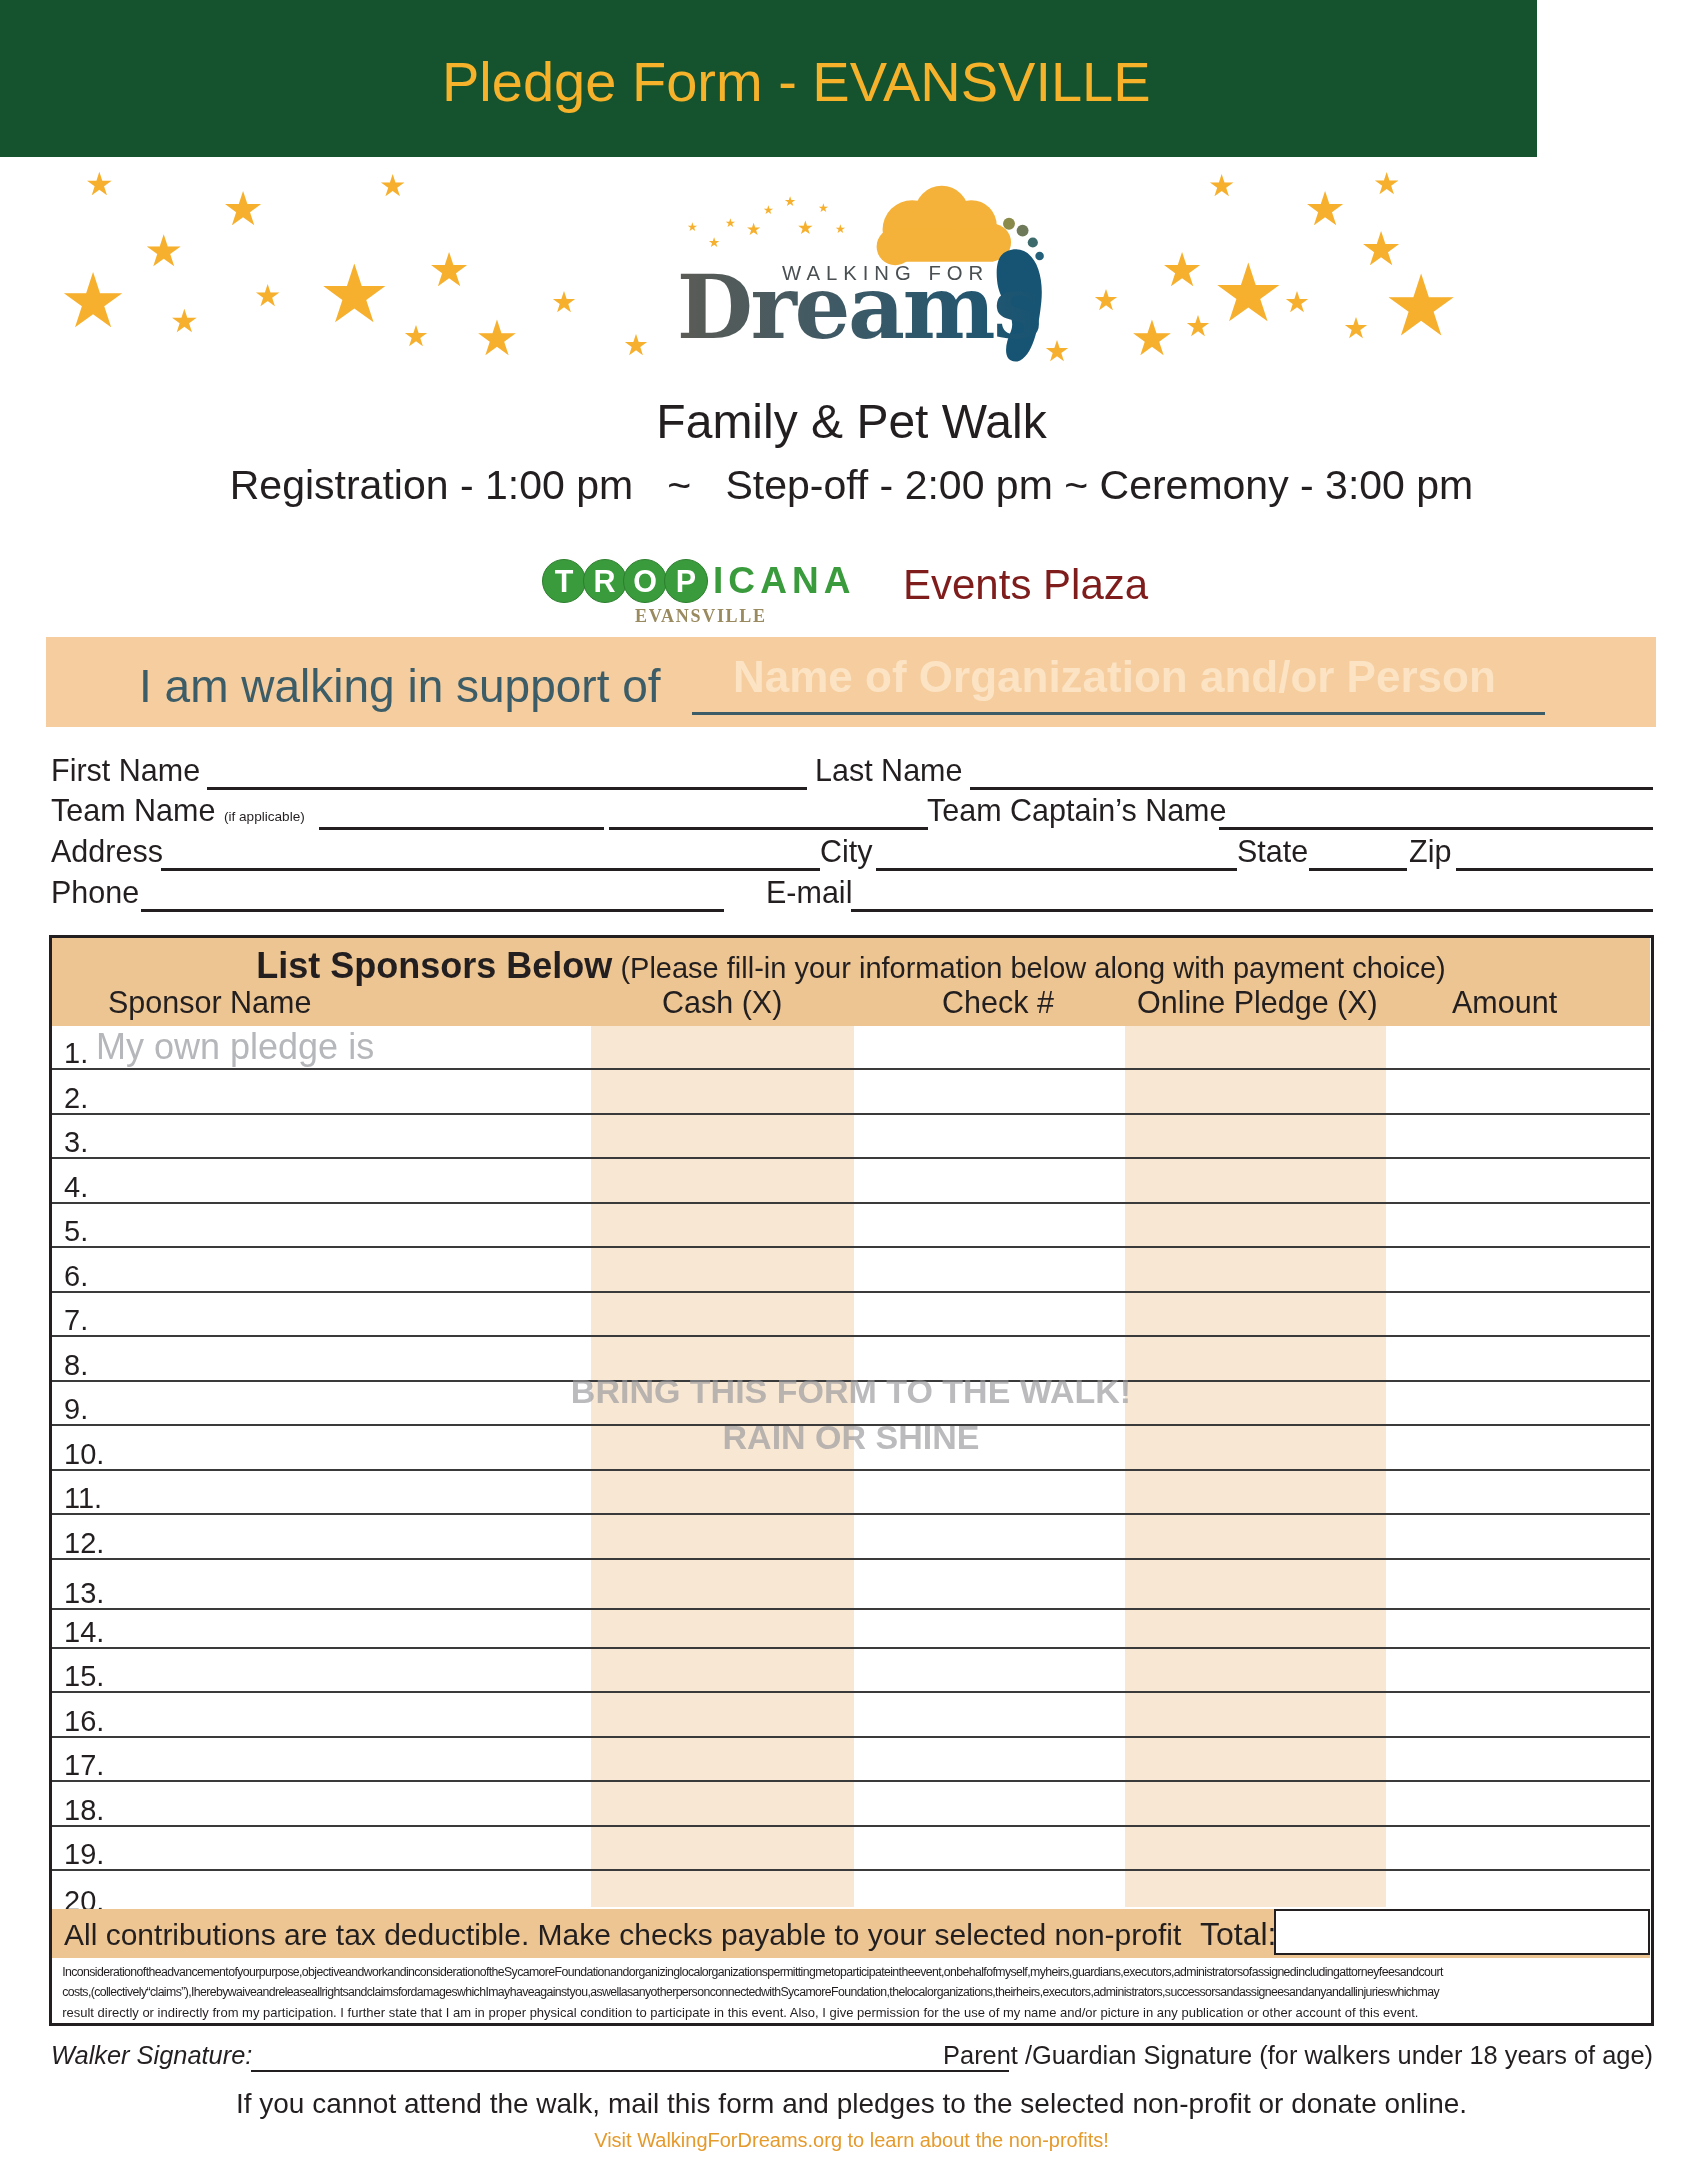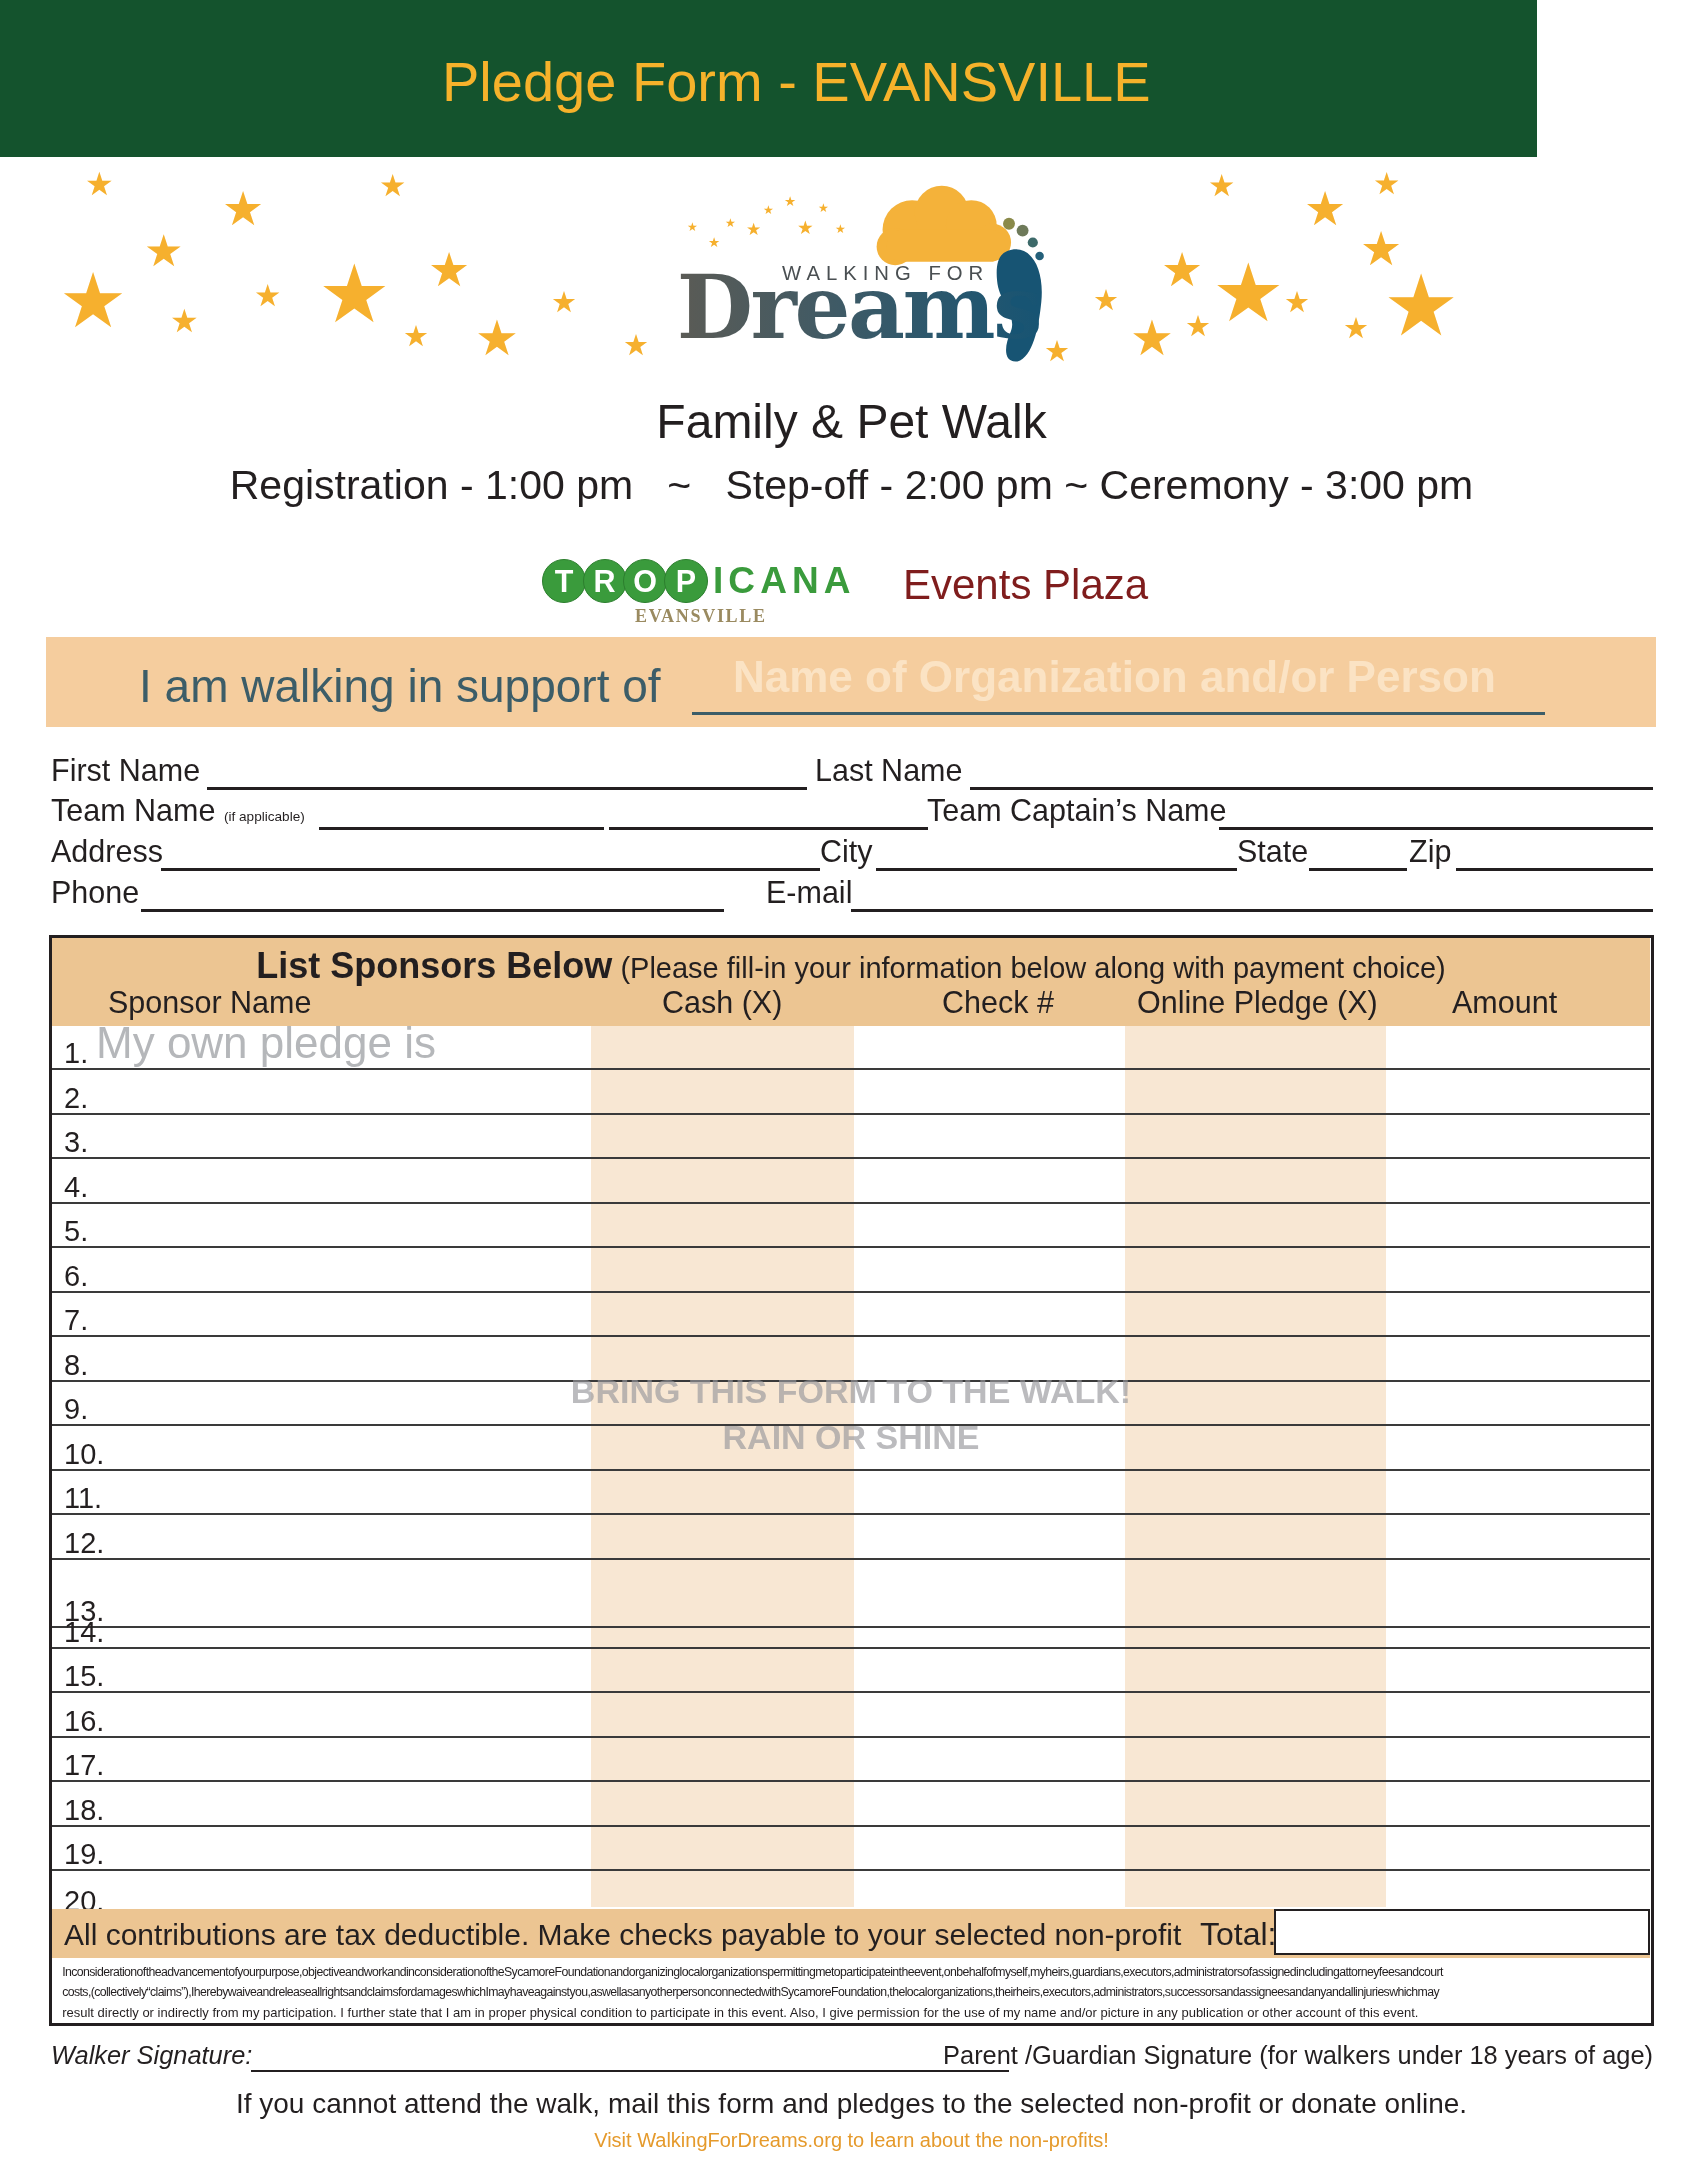--- a/index.html
+++ b/index.html
@@ -42,21 +42,21 @@
   .sponsor-box { position: absolute; left: 49px; top: 935px; width: 1605px; height: 1091px; border: 3.4px solid #231f20; }
   .sponsor-head { position: absolute; left: 0; top: 0; width: 1598px; height: 88px; background: #ecc592; }
   .sponsor-head .ttl { position: absolute; left: 0; width: 1598px; top: 6.8px; text-align: center; font-size: 29px; white-space: nowrap; }
   .sponsor-head .ttl b { font-size: 36px; font-weight: bold; }
   .col-h { position: absolute; top: 47px; font-size: 30.5px; white-space: nowrap; }
 
   .col-tint { position: absolute; top: 88px; height: 881px; background: #f8e7d3; }
 
   .row { position: absolute; left: 0; width: 1598px; height: 44px; border-bottom: 2.5px solid #3a3a3a; }
   .row .num { position: absolute; left: 12px; bottom: -1.7px; font-size: 29px; color: #231f20; }
-  .row .hint { position: absolute; left: 44px; bottom: 0px; font-size: 44px; color: #b5b7ba; }
+  .row .hint { position: absolute; left: 44px; bottom: 0px; font-size: 36px; color: #b5b7ba; }
 
   .watermark { position: absolute; left: 0; width: 1598px; text-align: center; font-weight: bold; font-size: 34px; color: rgba(150,150,155,0.65); white-space: nowrap; }
 
   .footband { position: absolute; left: 0; top: 971px; width: 1598px; height: 49px; background: #ecc592; }
   .footband .tax { position: absolute; left: 12px; top: 8.5px; font-size: 30px; white-space: nowrap; }
   .footband .total { position: absolute; left: 1148px; top: 6.8px; font-size: 32px; white-space: nowrap; }
   .total-box { position: absolute; left: 1222px; top: 971px; width: 376px; height: 46px; background: #fff; border: 2.5px solid #231f20; }
 
   .legal { position: absolute; left: 10.2px; top: 1024px; width: 1582px; font-size: 12.3px; line-height: 20.3px; color: #231f20; }
   .legal div { white-space: nowrap; overflow: hidden; letter-spacing: -0.6px; }
@@ -244,21 +244,21 @@
         <span class="hint"></span>
       </div>
       <div class="row" style="top: 533px; height: 44px;">
         <span class="num">11.</span>
         <span class="hint"></span>
       </div>
       <div class="row" style="top: 578px; height: 44px;">
         <span class="num">12.</span>
         <span class="hint"></span>
       </div>
-      <div class="row" style="top: 646px; height: 44px;">
+      <div class="row" style="top: 628px; height: 44px;">
         <span class="num">13.</span>
         <span class="hint"></span>
       </div>
       <div class="row" style="top: 667px; height: 44px;">
         <span class="num">14.</span>
         <span class="hint"></span>
       </div>
       <div class="row" style="top: 711px; height: 44px;">
         <span class="num">15.</span>
         <span class="hint"></span>

